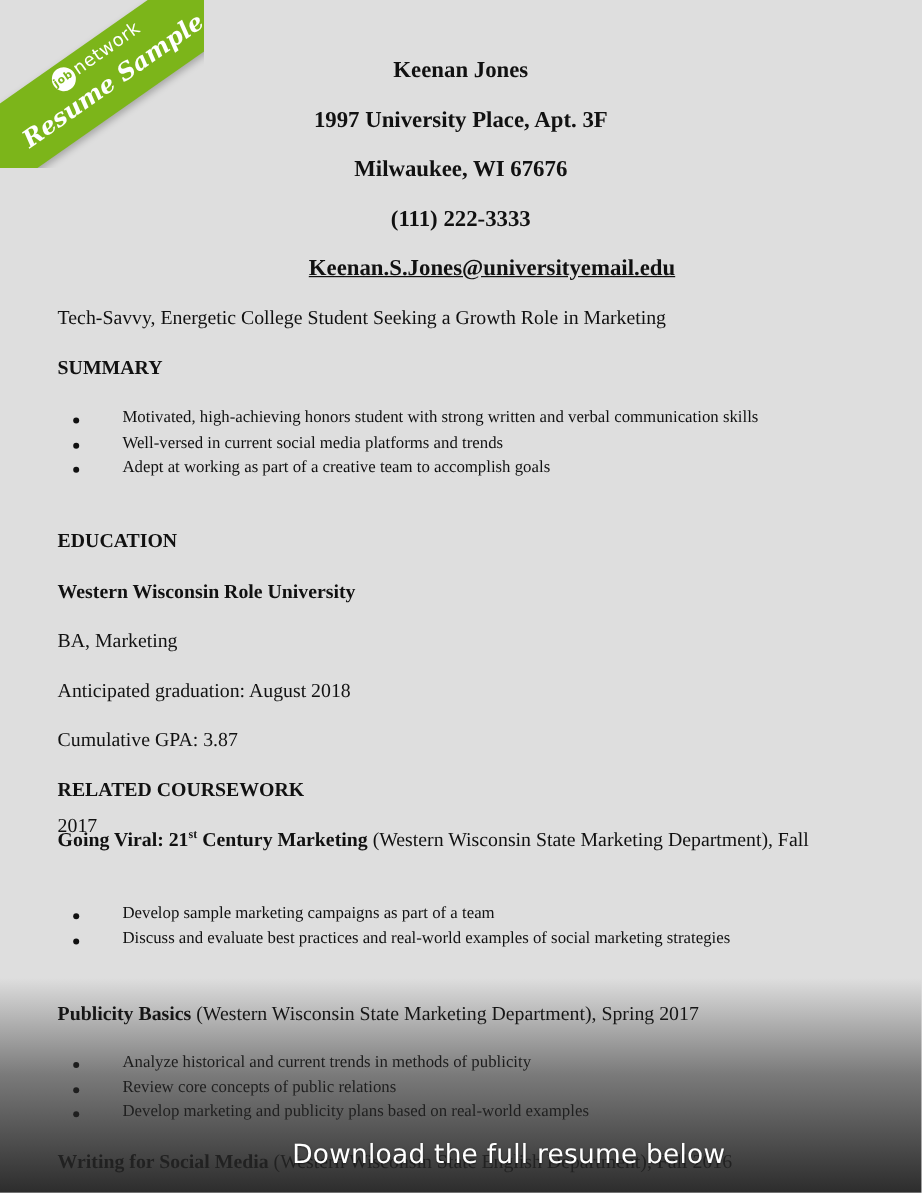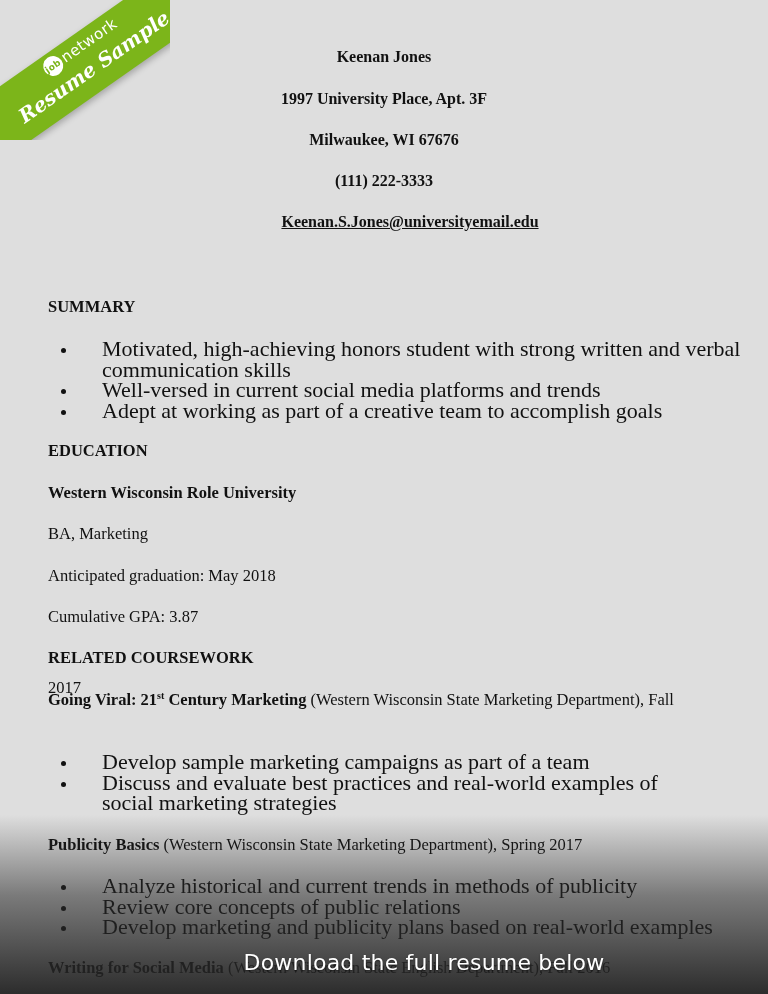--- a/index.html
+++ b/index.html
@@ -3,25 +3,25 @@
 <meta charset="utf-8">
 <style>
   html, body { margin: 0; padding: 0; }
   body {
     width: 768px; height: 994px; overflow: hidden; position: relative;
     background: #dedede;
     font-family: "Liberation Serif", "DejaVu Serif", serif;
     color: #111;
   }
   .page { position: absolute; left: 0; top: 0; width: 768px; height: 994px; }
-  .center { position: absolute; left: 0; width: 768px; text-align: center; font-weight: bold; font-size: 16px; }
+  .center { position: absolute; left: 0; width: 768px; text-align: center; font-weight: bold; font-size: 19px; }
   .line { position: absolute; left: 48px; font-size: 16.5px; white-space: nowrap; }
   .bold { font-weight: bold; }
   .email { text-decoration: underline; padding-left: 26px; }
-  ul.bullets { position: absolute; left: 48px; margin: 0; padding: 0; list-style: none; font-size: 22px; width: 700px; }
+  ul.bullets { position: absolute; left: 48px; margin: 0; padding: 0; list-style: none; font-size: 14px; width: 700px; }
   ul.bullets li { position: relative; padding-left: 54px; line-height: 20.5px; }
   ul.bullets li::before {
     content: ""; position: absolute; left: 13px; top: 9px; width: 5px; height: 5px; border-radius: 50%; background: #111;
   }
   sup { font-size: 10px; line-height: 0; }
   
   .ribbon-wrap { position: absolute; left: 0; top: 0; width: 170px; height: 140px; overflow: hidden; z-index: 5; }
   .ribbon {
     position: absolute; left: -70px; top: 30px; width: 320px; height: 62px;
     background: #7cb51a; transform: rotate(-35deg); transform-origin: center;
@@ -62,32 +62,33 @@
       </div>
     </div>
   </div>
 
   <div class="center" style="top:48px">Keenan Jones</div>
   <div class="center" style="top:90px">1997 University Place, Apt. 3F</div>
   <div class="center" style="top:131px">Milwaukee, WI 67676</div>
   <div class="center" style="top:172px">(111) 222-3333</div>
   <div class="center email" style="top:213px">Keenan.S.Jones@universityemail.edu</div>
 
+  <div class="line" style="top:255px">Tech-Savvy, Energetic College Student Seeking a Growth Role in Marketing</div>
 
   <div class="line bold" style="top:297px">SUMMARY</div>
   <ul class="bullets" style="top:339px">
     <li>Motivated, high-achieving honors student with strong written and verbal communication skills</li>
     <li>Well-versed in current social media platforms and trends</li>
     <li>Adept at working as part of a creative team to accomplish goals</li>
   </ul>
 
   <div class="line bold" style="top:441px">EDUCATION</div>
   <div class="line bold" style="top:483px">Western Wisconsin Role University</div>
   <div class="line" style="top:524px">BA, Marketing</div>
-  <div class="line" style="top:566px">Anticipated graduation: May 2018</div>
+  <div class="line" style="top:566px">Anticipated graduation: August 2018</div>
   <div class="line" style="top:607px">Cumulative GPA: 3.87</div>
 
   <div class="line bold" style="top:648px">RELATED COURSEWORK</div>
 
   <div class="line" style="top:690px">
     <span class="bold">Going Viral: 21</span><sup class="bold">st</sup><span class="bold"> Century Marketing</span><span> (Western Wisconsin State Marketing Department), Fall</span>
   </div>
   <div class="line" style="top:678px">2017</div>
   <ul class="bullets" style="top:752px">
     <li>Develop sample marketing campaigns as part of a team</li>

